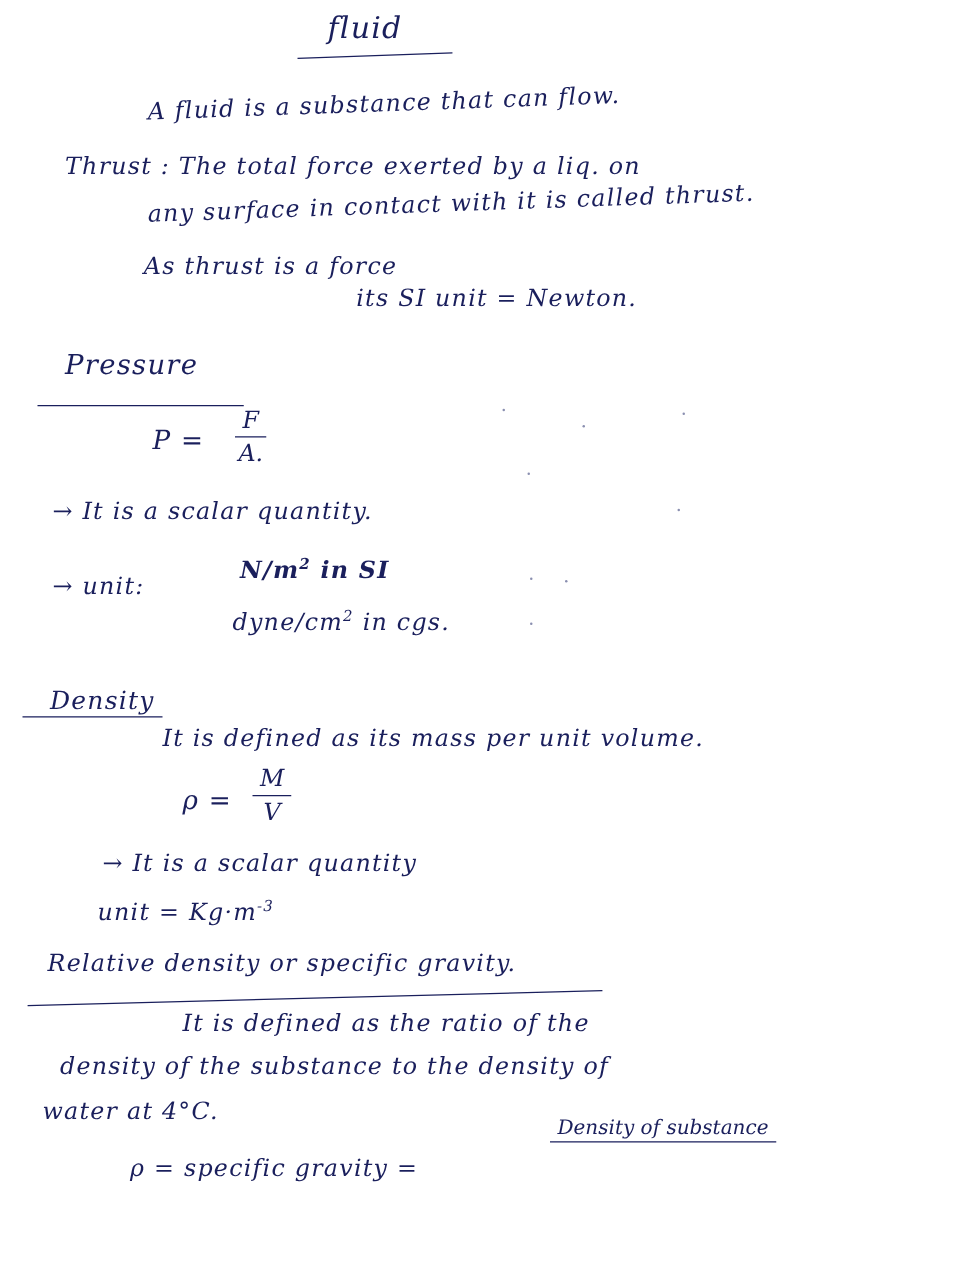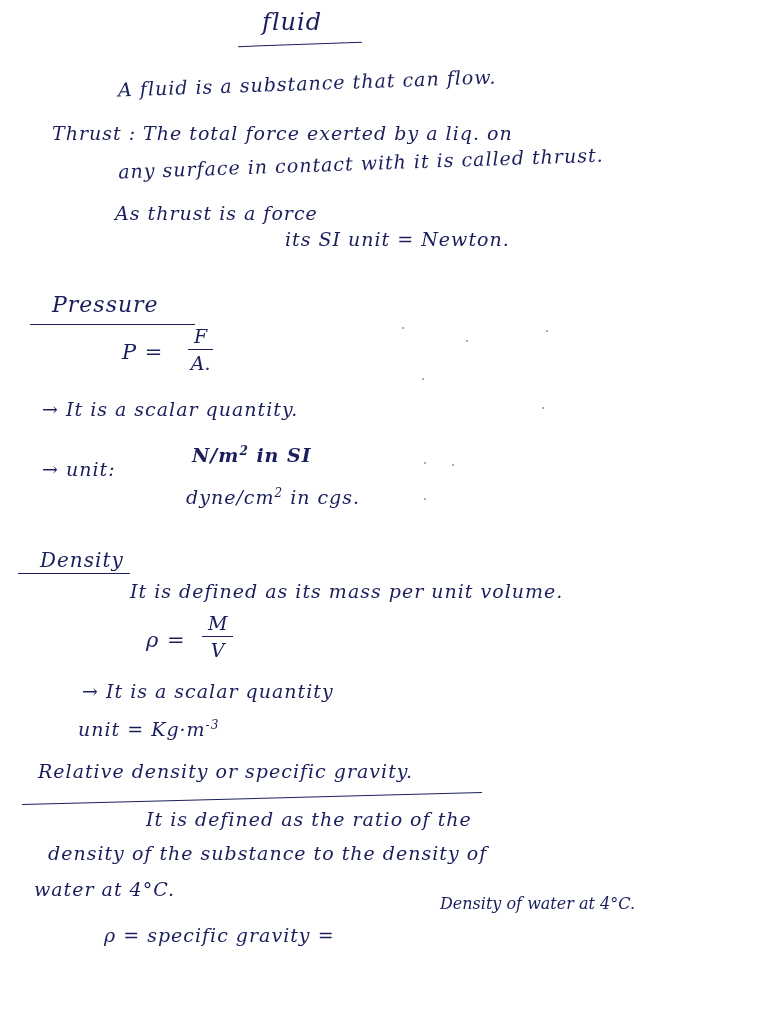--- a/index.html
+++ b/index.html
@@ -19,21 +19,21 @@
 <body>
 
 <div class="t" style="left:262px; top:8px; font-size:24px;">fluid</div>
 <div class="ul" style="left:238px; top:44px; width:124px; transform:rotate(-2deg);"></div>
 <div class="t" style="left:118px; top:72px; transform:rotate(-2deg);">A fluid is a substance that can flow.</div>
 <div class="t" style="left:52px; top:122px;">Thrust : The total force exerted by a liq. on</div>
 <div class="t" style="left:118px; top:152px; transform:rotate(-2deg);">any surface in contact with it is called thrust.</div>
 <div class="t" style="left:115px; top:202px;">As thrust is a force</div>
 <div class="t" style="left:285px; top:228px;">its SI unit = Newton.</div>
 
-<div class="t" style="left:52px; top:292px; font-size:22px;">Pressure</div>
+<div class="t" style="left:52px; top:280px; font-size:22px;">Pressure</div>
 <div class="ul" style="left:30px; top:324px; width:165px;"></div>
 <div class="t" style="left:122px; top:340px; font-size:21px;">P =</div>
 <div class="frac" style="left:188px; top:325px;">
   <span class="num">F</span>
   <span class="den">A.</span>
 </div>
 <div class="t" style="left:42px; top:398px;">→ It is a scalar quantity.</div>
 <div class="t" style="left:42px; top:458px;">→ unit:</div>
 <div class="t" style="left:192px; top:444px;font-weight:bold;"><span>N/m</span><sup>2</sup> <span>in SI</span></div>
 <div class="t" style="left:186px; top:486px;"><span>dyne/cm</span><sup>2</sup> <span>in cgs.</span></div>
@@ -49,21 +49,21 @@
 <div class="t" style="left:82px; top:680px;">→ It is a scalar quantity</div>
 <div class="t" style="left:78px; top:718px;"><span>unit = Kg·m</span><sup>-3</sup></div>
 
 <div class="t" style="left:38px; top:760px; font-size:19px;text-align:center;">Relative density or specific gravity.</div>
 <div class="ul" style="left:22px; top:798px; width:460px; transform:rotate(-1.5deg);"></div>
 <div class="t" style="left:146px; top:808px;">It is defined as the ratio of the</div>
 <div class="t" style="left:48px; top:842px;">density of the substance to the density of</div>
 <div class="t" style="left:34px; top:878px;">water at 4°C.</div>
 <div class="t" style="left:104px; top:924px;">ρ = specific gravity =</div>
 <div class="frac" style="left:440px; top:892px; font-size:16px;">
-  <span class="den">Density of water at 4°C.</span>
+  <span class="num">Density of substance</span>
 </div>
 
 <div class="dot" style="left:402px; top:327px;"></div>
 <div class="dot" style="left:466px; top:340px;"></div>
 <div class="dot" style="left:546px; top:330px;"></div>
 <div class="dot" style="left:422px; top:378px;"></div>
 <div class="dot" style="left:542px; top:407px;"></div>
 <div class="dot" style="left:424px; top:462px;"></div>
 <div class="dot" style="left:452px; top:464px;"></div>
 <div class="dot" style="left:424px; top:498px;"></div>

